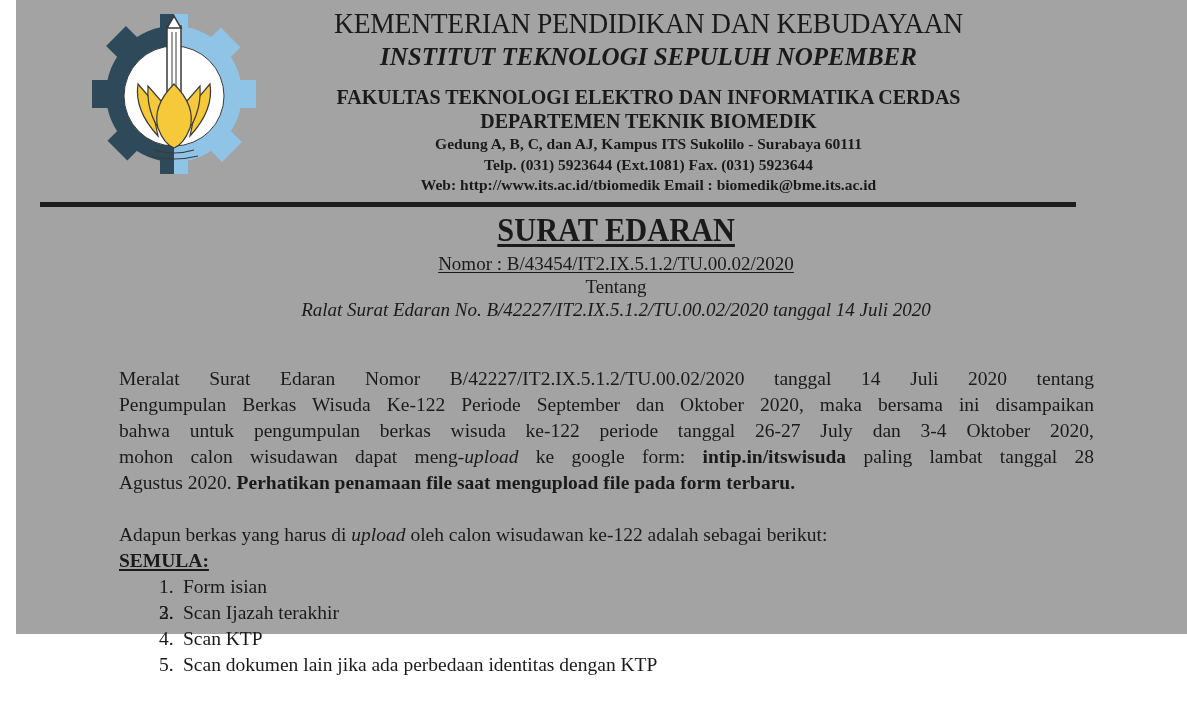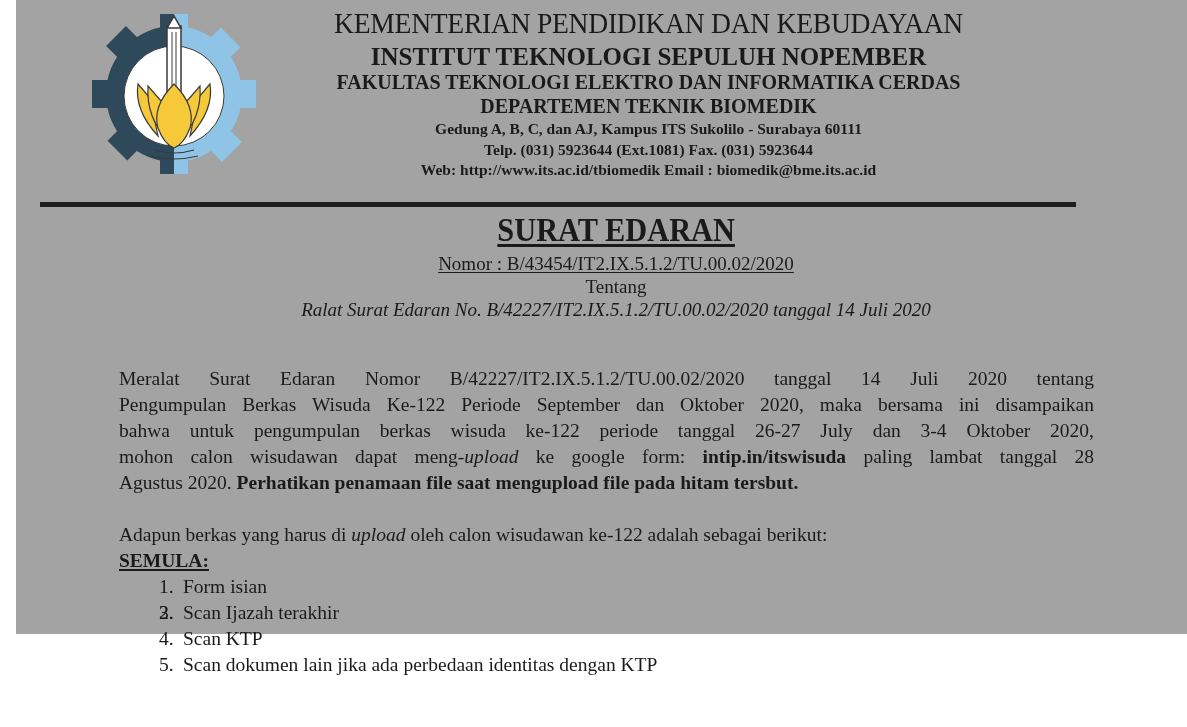--- a/index.html
+++ b/index.html
@@ -45,25 +45,26 @@
       margin-top: 4px;
       transform: scaleX(0.92);
       transform-origin: center;
       white-space: nowrap;
     }
     .lh-institute {
       font-size: 25px;
       font-weight: bold;
       margin-top: 6px;
       white-space: nowrap;
+      font-style: italic;
     }
     .lh-faculty {
       font-size: 20px;
       font-weight: bold;
-      margin-top: 3px;
+      margin-top: 18px;
       white-space: nowrap;
     }
     .lh-dept {
       font-size: 20px;
       font-weight: bold;
       margin-top: 4px;
       white-space: nowrap;
     }
     .lh-address, .lh-phone, .lh-web {
       font-size: 15.5px;
@@ -245,21 +246,21 @@
     <div class="doc-about">Tentang</div>
     <div class="doc-subject">Ralat Surat Edaran No. B/42227/IT2.IX.5.1.2/TU.00.02/2020 tanggal 14 Juli 2020</div>
   </div>
 
   <div class="body-text">
     <div class="para-justify">
       <span class="line">Meralat Surat Edaran Nomor B/42227/IT2.IX.5.1.2/TU.00.02/2020 tanggal 14 Juli 2020 tentang</span>
       <span class="line">Pengumpulan Berkas Wisuda Ke-122 Periode September dan Oktober 2020, maka bersama ini disampaikan</span>
       <span class="line">bahwa untuk pengumpulan berkas wisuda ke-122 periode tanggal 26-27 July dan 3-4 Oktober 2020,</span>
       <span class="line"><span>mohon calon wisudawan dapat meng-</span><em>upload</em><span> ke google form: </span><strong>intip.in/itswisuda</strong><span> paling lambat tanggal 28</span></span>
-      <span class="line last"><span>Agustus 2020. </span><strong>Perhatikan penamaan file saat mengupload file pada hitam tersbut.</strong></span>
+      <span class="line last"><span>Agustus 2020. </span><strong>Perhatikan penamaan file saat mengupload file pada form terbaru.</strong></span>
     </div>
 
     <div class="intro"><span>Adapun berkas yang harus di </span><em>upload</em><span> oleh calon wisudawan ke-122 adalah sebagai berikut:</span></div>
 
     <div><span class="section-label">SEMULA:</span></div>
 
     <ol class="items">
       <li><span class="num">1.</span><span>Form isian</span></li>
       <li><span class="num">2.</span></li>
       <li><span class="num">3.</span><span>Scan Ijazah terakhir</span></li>

